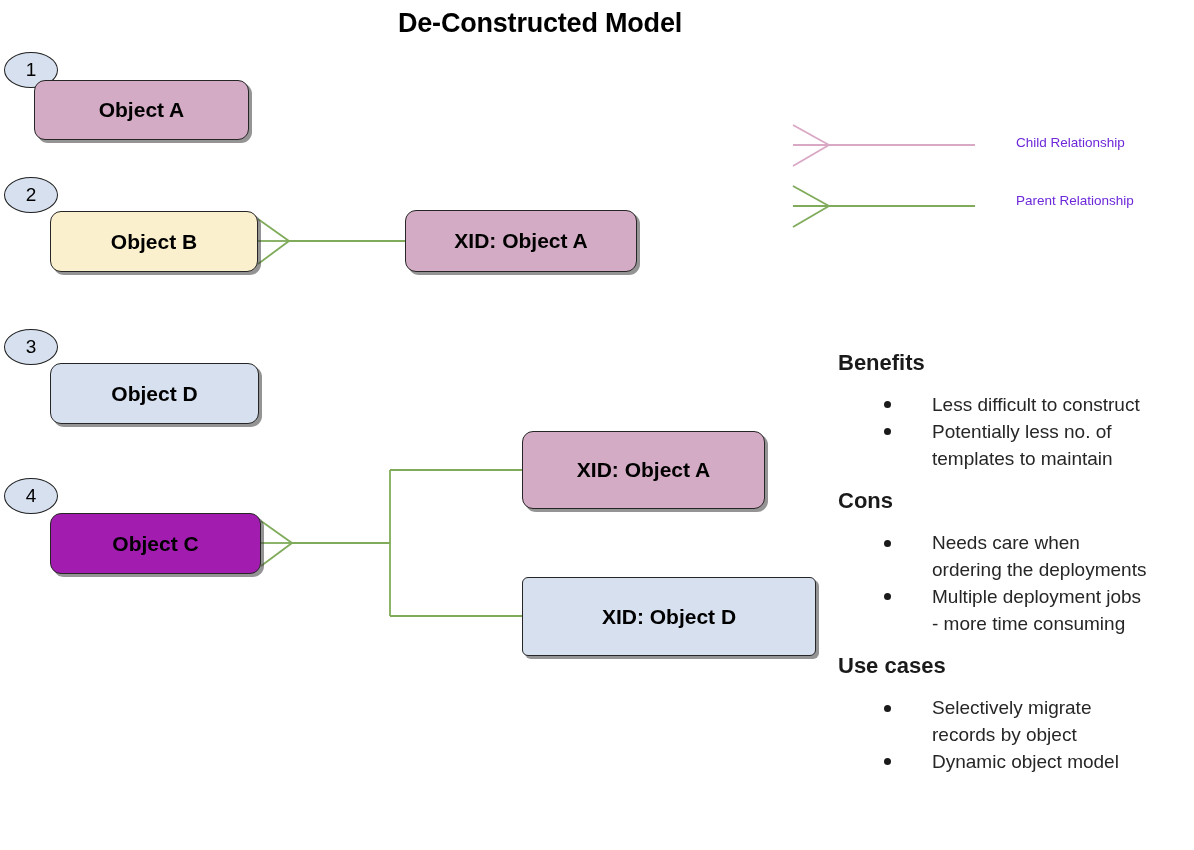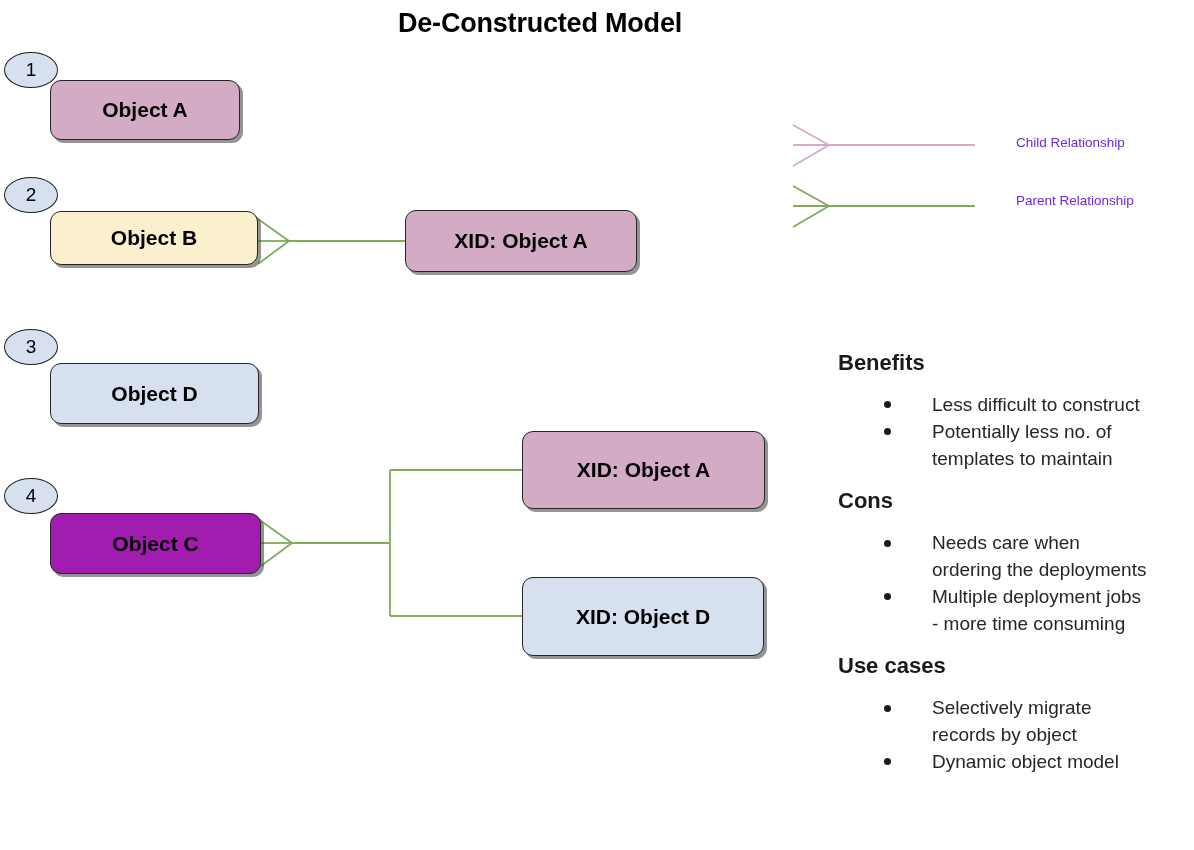--- a/index.html
+++ b/index.html
@@ -49,27 +49,27 @@
     color: #000000;
     box-shadow: 3px 3px 0 0 rgba(60,60,60,0.55);
     white-space: nowrap;
   }
   .fill-pink  { background: #d3abc4; }
   .fill-cream { background: #fbf0cd; }
   .fill-blue  { background: #d6e0ef; }
   .fill-green { background: #a21caf; }
 
   
-  #node-object-a  { left: 50px;  top: 80px;  width: 190px; height: 60px; }
-  #node-object-b  { left: 50px;  top: 211px; width: 208px; height: 54px; }
+  #node-object-a  { left: 34px;  top: 80px;  width: 215px; height: 60px; }
+  #node-object-b  { left: 50px;  top: 211px; width: 208px; height: 61px; }
   #node-object-d  { left: 50px;  top: 363px; width: 209px; height: 61px; }
   #node-object-c  { left: 50px;  top: 513px; width: 211px; height: 61px; }
   #node-xid-a-top { left: 405px; top: 210px; width: 232px; height: 62px; }
   #node-xid-a-bot { left: 522px; top: 431px; width: 243px; height: 78px; }
-  #node-xid-d-bot { left: 522px; top: 577px; width: 242px; height: 79px; }
+  #node-xid-d-bot { left: 522px; top: 577px; width: 294px; height: 79px; border-radius: 6px; }
 
   
   .step-badge {
     position: absolute;
     box-sizing: border-box;
     background: #d6e0ef;
     border: 1.6px solid #1f1f1f;
     border-radius: 50%;
     display: flex;
     align-items: center;

